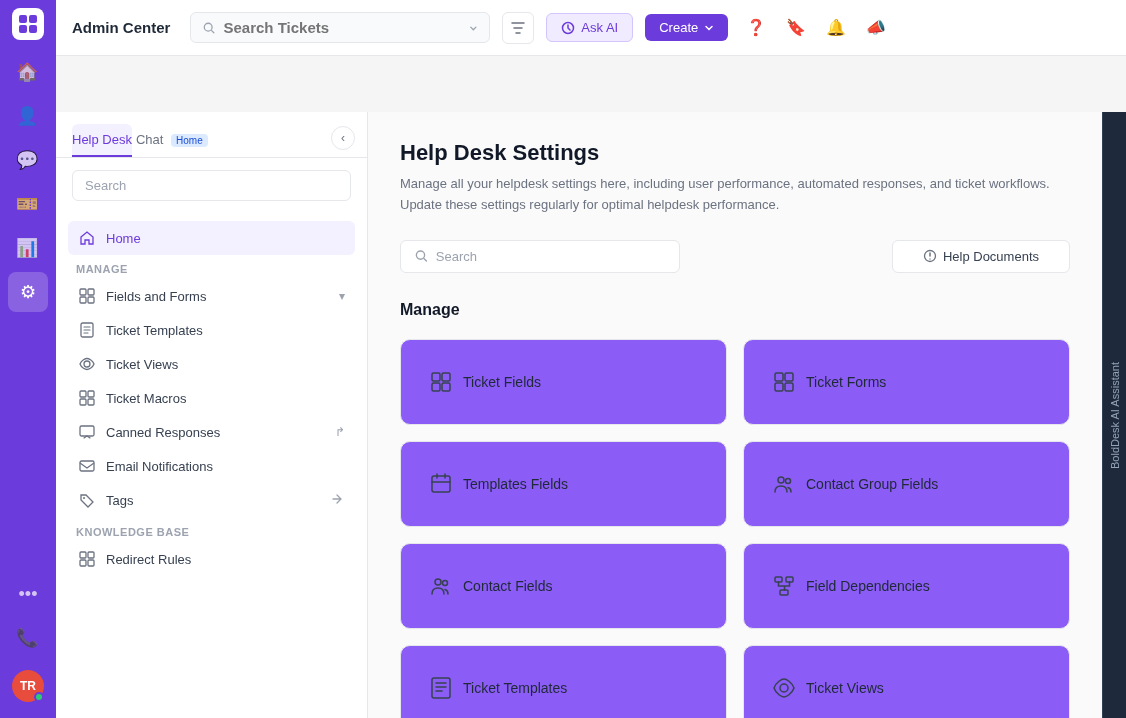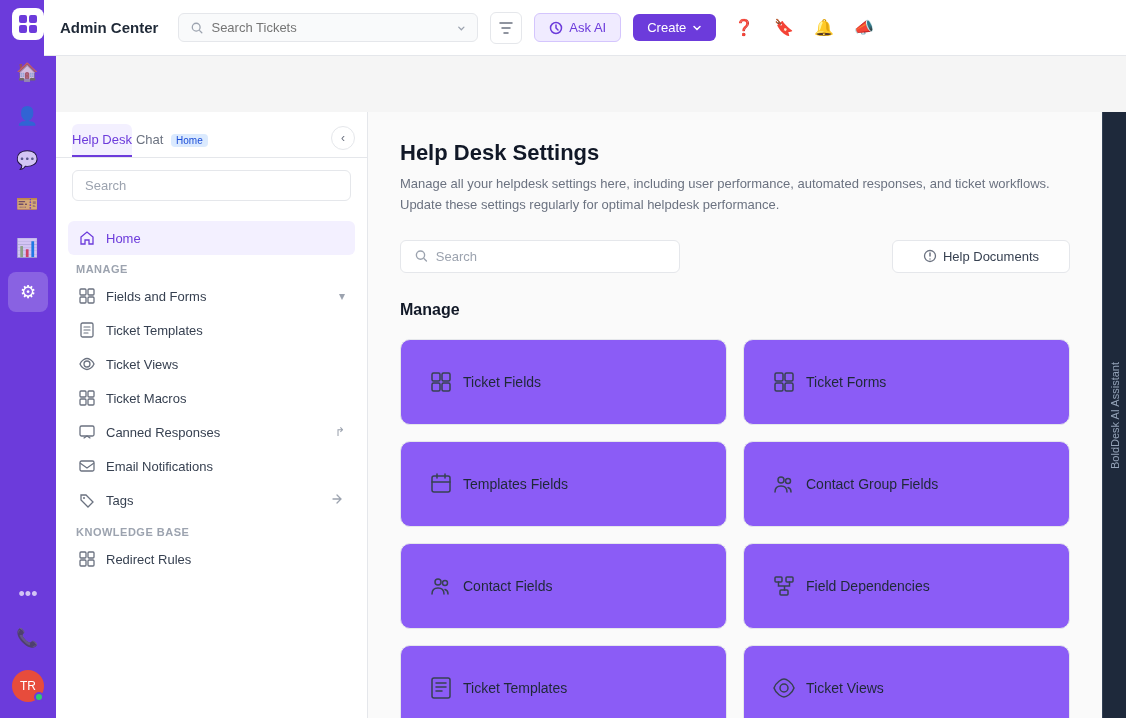--- a/index.html
+++ b/index.html
@@ -11,33 +11,33 @@
     }
     .icon-bar-logo {
       width: 32px; height: 32px; background: white; border-radius: 8px; display: flex; align-items: center; justify-content: center; margin-bottom: 8px; color: #6c3bdb; font-weight: bold; font-size: 14px;
     }
     .icon-bar-item {
       width: 40px; height: 40px; border-radius: 8px; display: flex; align-items: center; justify-content: center; color: rgba(255,255,255,0.7); cursor: pointer; font-size: 18px;
     }
     .icon-bar-item.active { background: rgba(255,255,255,0.2); color: white; }
     .icon-bar-spacer { flex: 1; }
     .avatar {
-      width: 32px; height: 32px; border-radius: 50%; background: #e74c3c; display: flex; align-items: center; justify-content: center; color: white; font-size: 12px; font-weight: normal; position: relative;
+      width: 32px; height: 32px; border-radius: 50%; background: #e74c3c; display: flex; align-items: center; justify-content: center; color: white; font-size: 12px; font-weight: bold; position: relative;
     }
     .avatar-dot { width: 10px; height: 10px; background: #2ecc71; border-radius: 50%; position: absolute; bottom: 0; right: 0; border: 2px solid #6c3bdb; }
 
     
     .top-bar {
-      position: absolute; left: 44px; right: 0; top: 0; height: 56px; background: white; border-bottom: 1px solid #e5e7eb; display: flex; align-items: center; padding: 0 16px; gap: 12px; z-index: 10;
+      position: absolute; left: 56px; right: 0; top: 0; height: 56px; background: white; border-bottom: 1px solid #e5e7eb; display: flex; align-items: center; padding: 0 16px; gap: 12px; z-index: 10;
     }
     .top-bar-title { font-size: 15px; font-weight: 600; color: #1f2937; margin-right: 8px; }
     .search-bar-top {
       display: flex; align-items: center; gap: 8px; background: #f9fafb; border: 1px solid #e5e7eb; border-radius: 6px; padding: 6px 12px; flex: 1; max-width: 300px;
     }
-    .search-bar-top input { border: none; background: transparent; outline: none; font-size: 13px; color: #4c1d95; width: 100%; }
+    .search-bar-top input { border: none; background: transparent; outline: none; font-size: 15px; color: #4c1d95; width: 100%; font-weight: bold; }
     .filter-btn { width: 32px; height: 32px; border: 1px solid #e5e7eb; border-radius: 6px; display: flex; align-items: center; justify-content: center; cursor: pointer; color: #6b7280; background: white; }
     .ask-ai-btn { background: #f0ebff; border: 1px solid #d4c5fd; border-radius: 6px; padding: 6px 14px; font-size: 13px; color: #6c3bdb; font-weight: 500; cursor: pointer; display: flex; align-items: center; gap: 6px; }
     .create-btn { background: #6c3bdb; border: none; border-radius: 6px; padding: 6px 14px; font-size: 13px; color: white; font-weight: 500; cursor: pointer; display: flex; align-items: center; gap: 6px; }
     .top-bar-icons { display: flex; align-items: center; gap: 8px; color: #6b7280; }
     .top-bar-icon { width: 32px; height: 32px; display: flex; align-items: center; justify-content: center; cursor: pointer; border-radius: 6px; }
 
     
     .main-layout { display: flex; margin-top: 56px; height: calc(718px - 56px); width: calc(1126px - 56px); position: absolute; left: 56px; top: 0; padding-top: 56px; }
 
     

